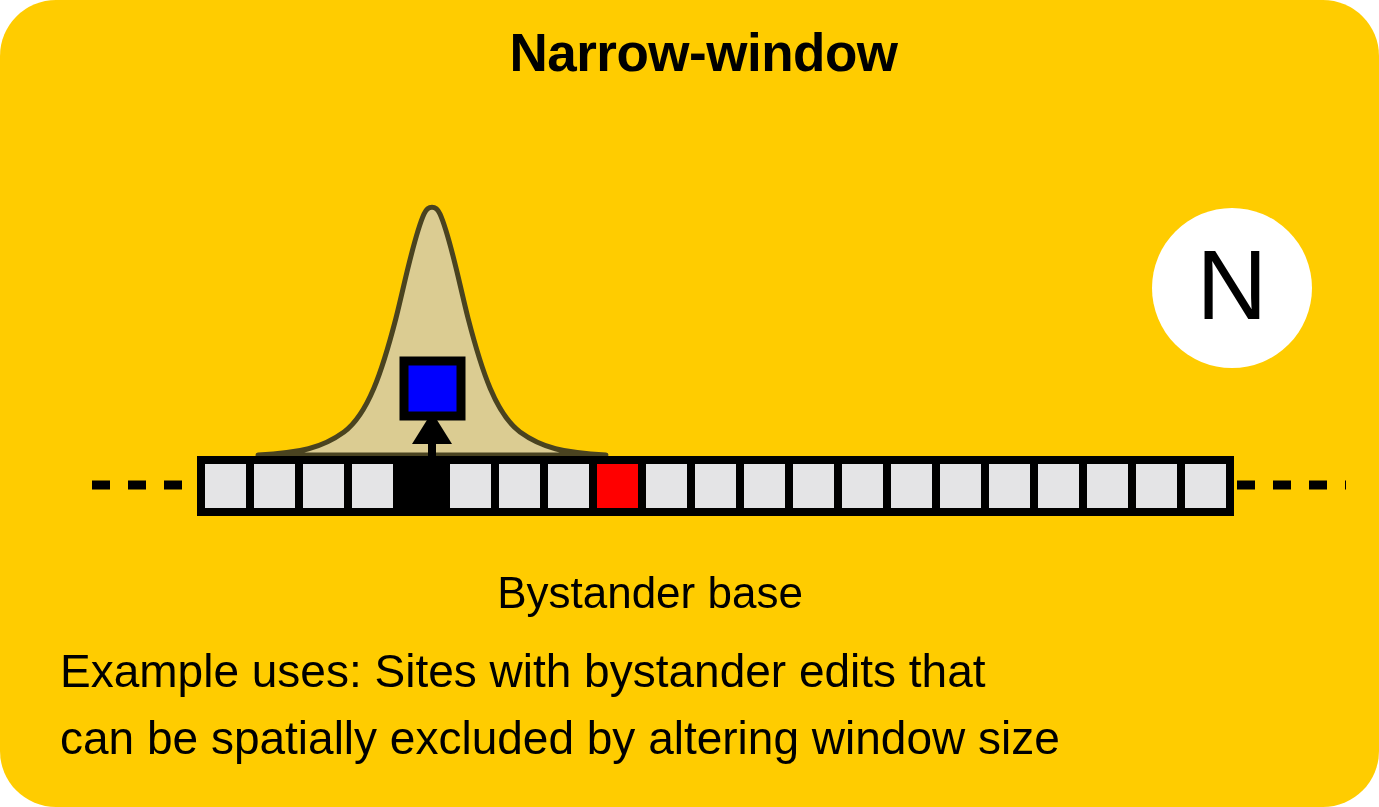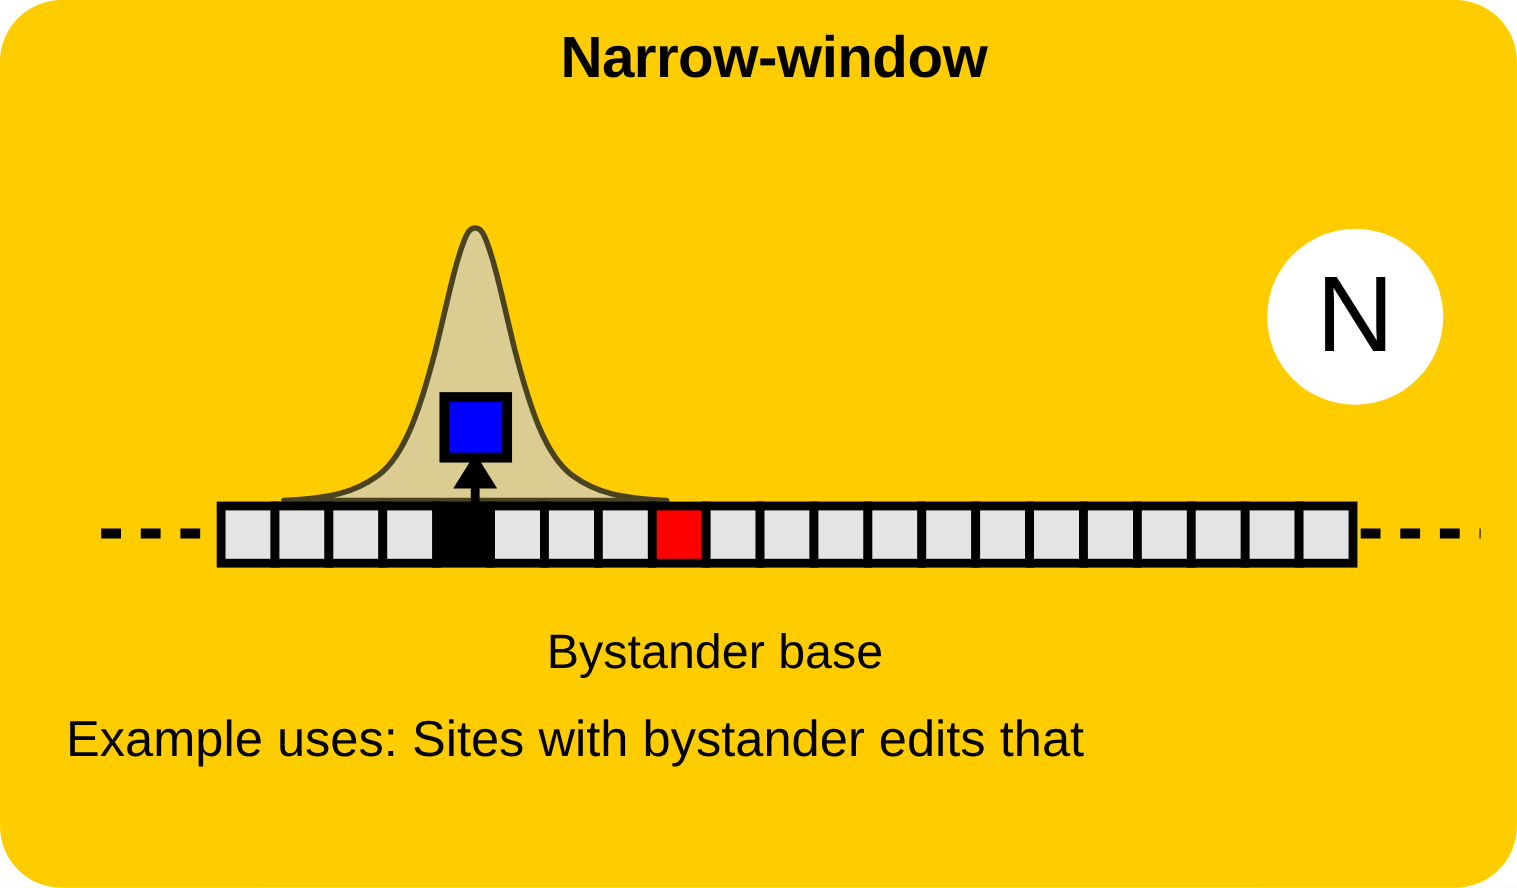--- a/index.html
+++ b/index.html
@@ -147,15 +147,16 @@
     <line x1="432" y1="500" x2="432" y2="432" stroke="#000000" stroke-width="8"></line>
     <polygon points="432,412 412,444 452,444" fill="#000000"></polygon>
 
     <rect x="404" y="361" width="57" height="55" fill="#0000ff" stroke="#000000" stroke-width="9"></rect>
   </svg>
 
   <div id="bystander-label">Bystander base</div>
 
   <div id="caption">
     <div>Example uses: Sites with bystander edits that</div>
+    <div>can be spatially excluded by altering window size</div>
   </div>
 
 </div>
 
 </body></html>

